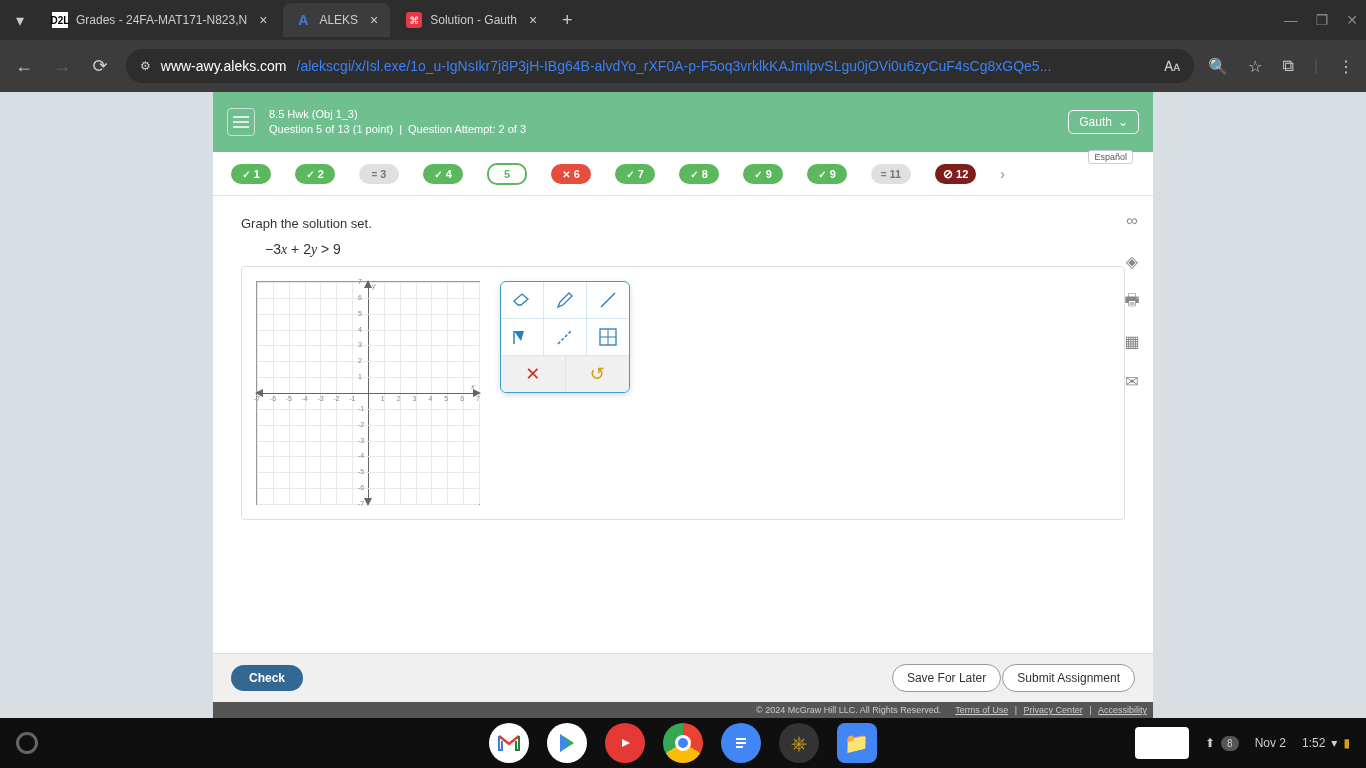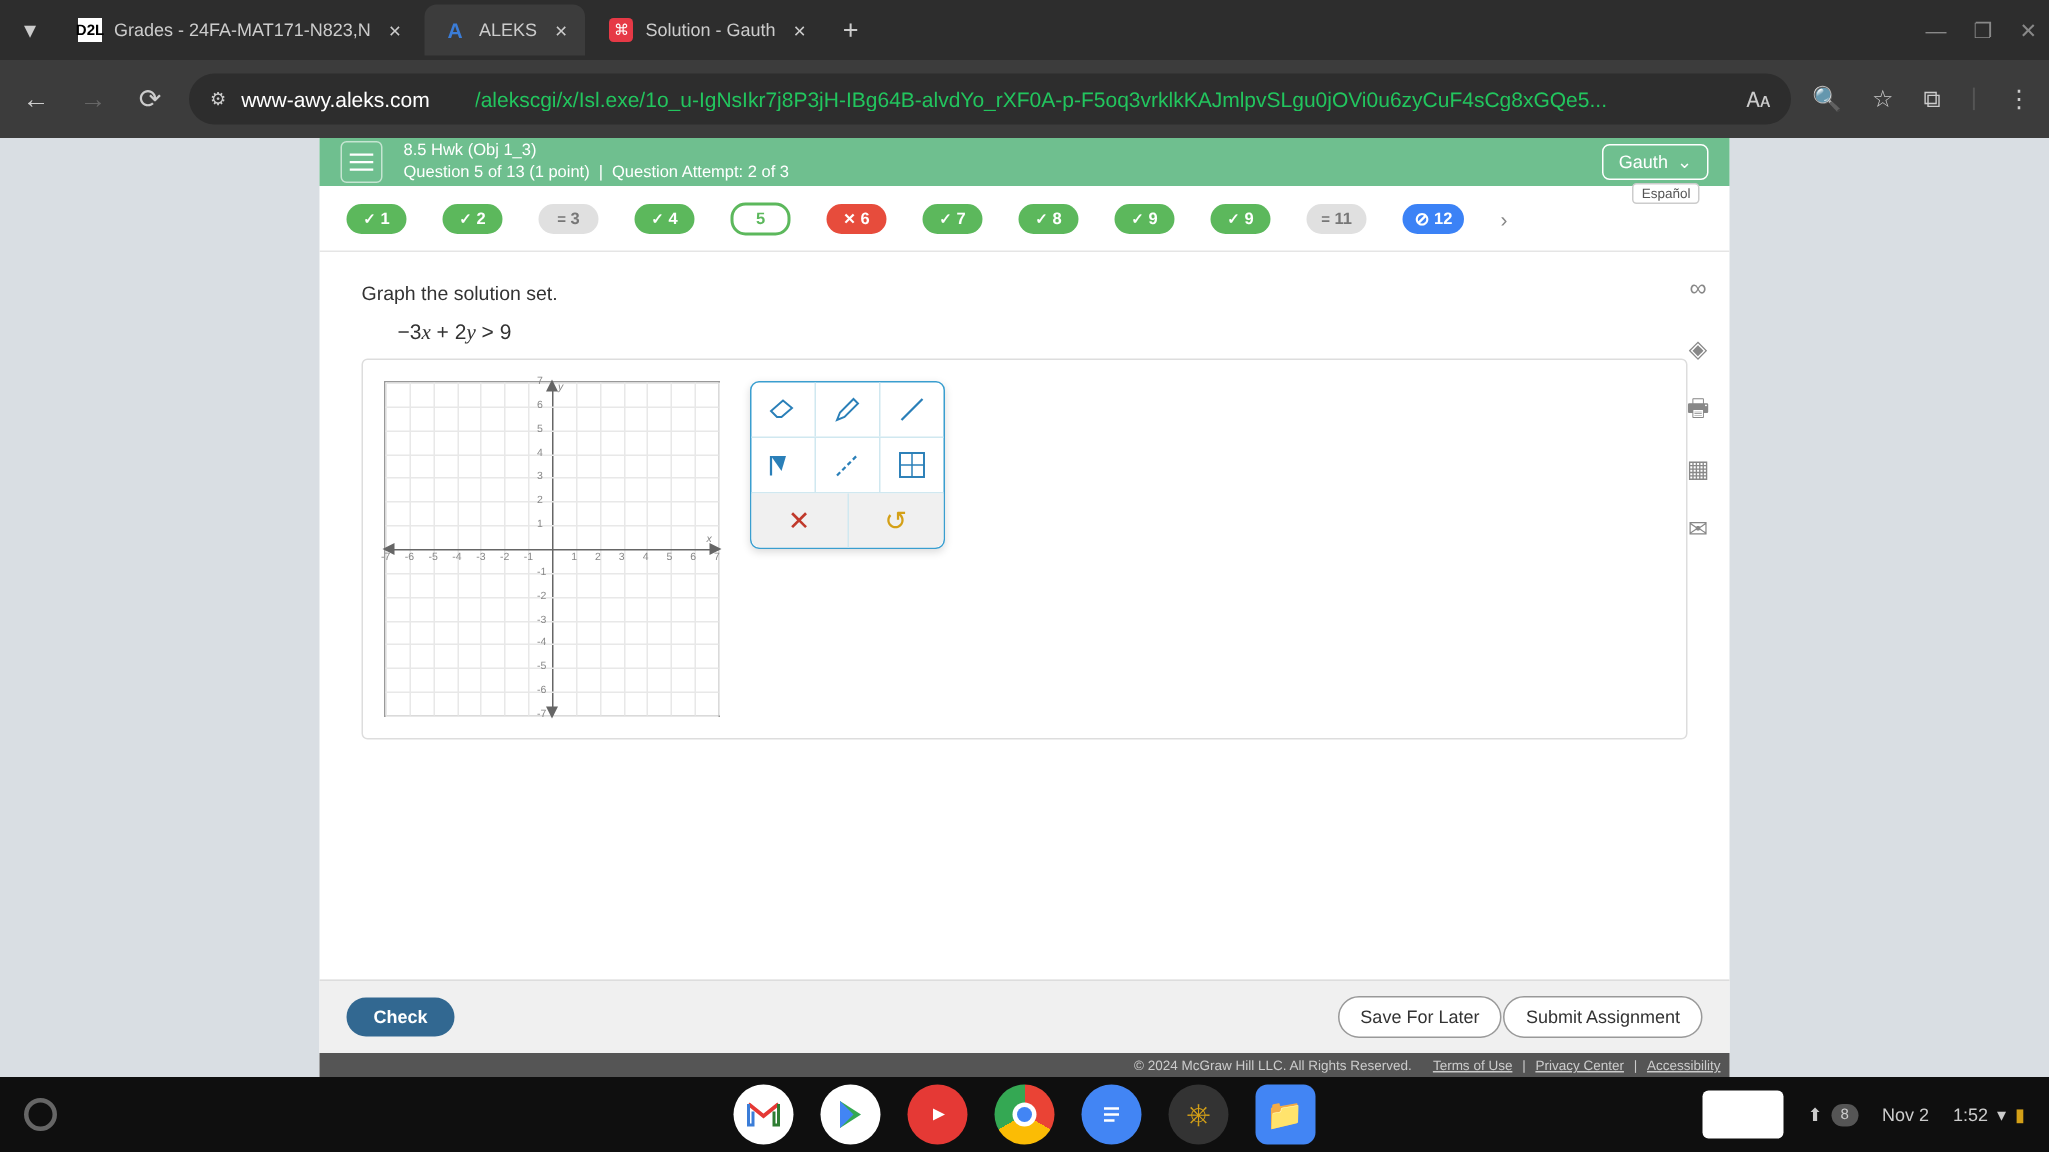--- a/index.html
+++ b/index.html
@@ -15,43 +15,43 @@
 .tab-close { margin-left: 12px; font-size: 14px; }
 .tab-new { width: 28px; color: #ccc; text-align: center; font-size: 18px; cursor: pointer; }
 .window-controls { margin-left: auto; display: flex; gap: 18px; color: #888; }
 .window-controls span { cursor: pointer; font-size: 14px; }
 
 .browser-nav { height: 52px; background: #3c3c3c; display: flex; align-items: center; padding: 0 12px; gap: 14px; }
 .nav-btn { color: #ccc; cursor: pointer; font-size: 18px; width: 24px; text-align: center; }
 .nav-btn.dim { color: #666; }
 .url-bar { flex: 1; height: 34px; background: #2d2d2d; border-radius: 17px; display: flex; align-items: center; padding: 0 14px; color: #ccc; font-size: 14px; gap: 10px; }
 .url-site { color: #fff; }
-.url-path { color: #22c55e; white-space: nowrap; overflow: hidden; text-overflow: ellipsis; margin-left: 20px; }
+.url-path { color: #3b82f6; white-space: nowrap; overflow: hidden; text-overflow: ellipsis; }
 .nav-right { display: flex; gap: 20px; color: #ccc; align-items: center; }
 .nav-right span { cursor: pointer; }
 
 .page-area { position: absolute; top: 92px; left: 0; right: 0; bottom: 50px; background: #d9dee3; display: flex; justify-content: center; }
 .aleks-frame { width: 940px; background: #fff; display: flex; flex-direction: column; position: relative; }
 
 
-.aleks-header { background: #6fbf8f; height: 32px; display: flex; align-items: center; padding: 0 14px; color: #fff; }
+.aleks-header { background: #6fbf8f; height: 60px; display: flex; align-items: center; padding: 0 14px; color: #fff; }
 .hamburger { width: 28px; height: 28px; border: 1px solid rgba(255,255,255,0.6); border-radius: 4px; display: flex; align-items: center; justify-content: center; margin-right: 14px; cursor: pointer; }
 .hdr-text { display: flex; flex-direction: column; font-size: 11px; line-height: 1.4; }
 .hdr-line2 { display: flex; gap: 6px; }
 .user-pill { margin-left: auto; border: 1px solid #fff; border-radius: 5px; padding: 4px 10px; font-size: 12px; cursor: pointer; display: flex; align-items: center; gap: 6px; }
 
 
 .qnav { height: 44px; display: flex; align-items: center; padding: 0 18px; gap: 24px; position: relative; border-bottom: 1px solid #e5e5e5; }
 .lang-tag { position: absolute; top: -2px; right: 20px; background: #fff; border: 1px solid #ccc; border-radius: 3px; font-size: 9px; padding: 1px 5px; color: #555; }
 .qpill { height: 20px; min-width: 40px; border-radius: 10px; display: flex; align-items: center; justify-content: center; font-size: 11px; font-weight: bold; cursor: pointer; padding: 0 8px; gap: 3px; }
 .qpill.green { background: #5cb85c; color: #fff; }
 .qpill.gray { background: #e0e0e0; color: #777; }
 .qpill.current { background: #fff; border: 2px solid #5cb85c; color: #5cb85c; height: 22px; }
 .qpill.red { background: #e74c3c; color: #fff; }
-.qpill.orange { background: #3b82f6; color: #fff; }
+.qpill.orange { background: #7f1d1d; color: #fff; }
 .qnav-next { color: #888; cursor: pointer; font-size: 14px; }
 .checkmark::before { content: "✓"; font-size: 10px; }
 .eqmark::before { content: "="; font-size: 10px; }
 .xmark::before { content: "✕"; font-size: 10px; }
 .omark::before { content: "⊘"; font-size: 12px; }
 
 
 .content { flex: 1; padding: 20px 28px; position: relative; overflow: auto; }
 .prompt { font-size: 13px; color: #333; margin-bottom: 10px; }
 .equation { font-size: 14px; color: #333; margin-left: 24px; font-family: 'Times New Roman', serif; font-style: italic; margin-bottom: 8px; }

